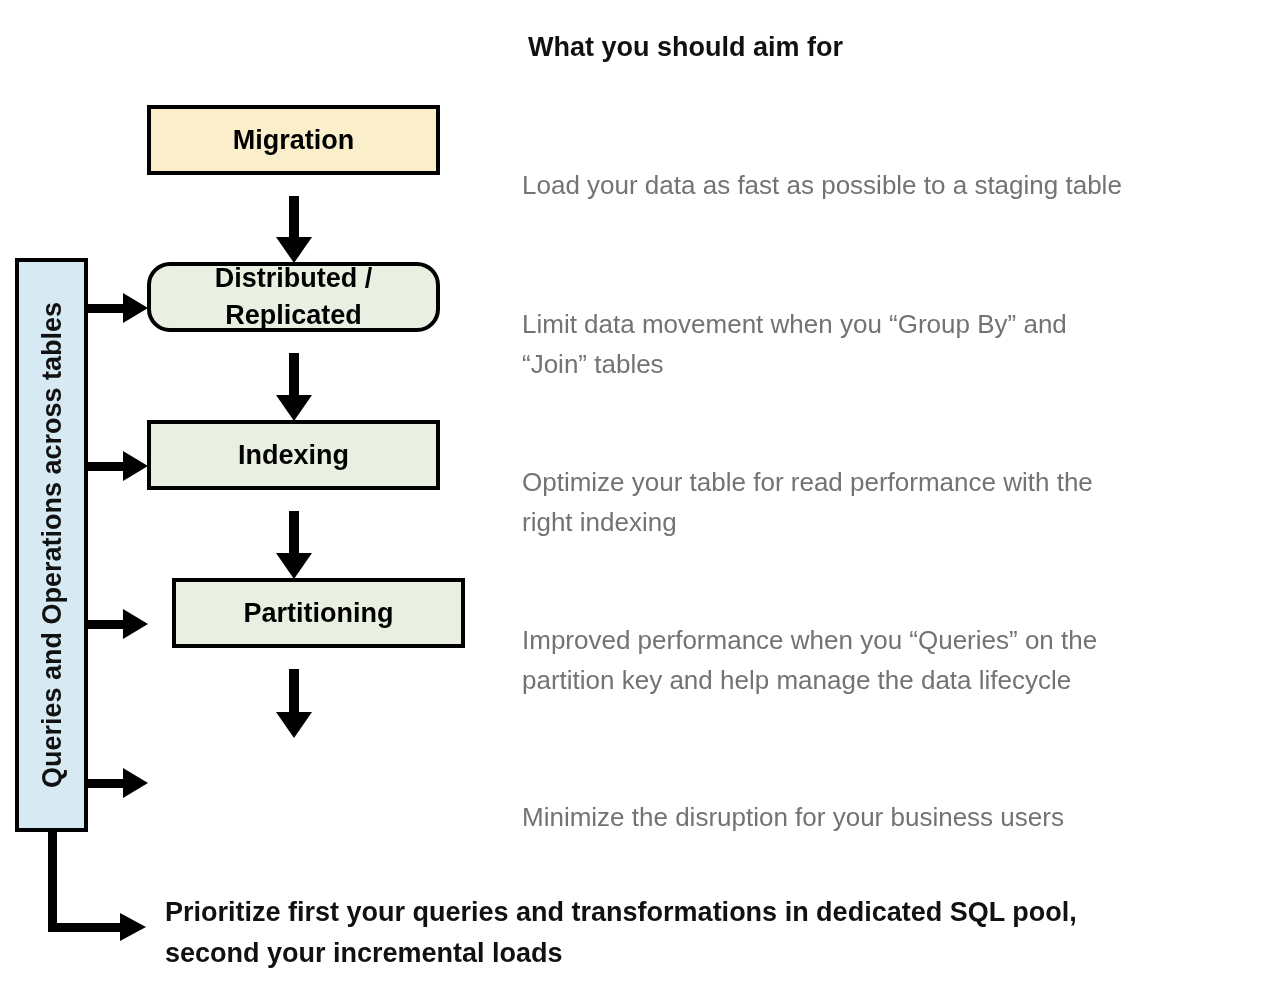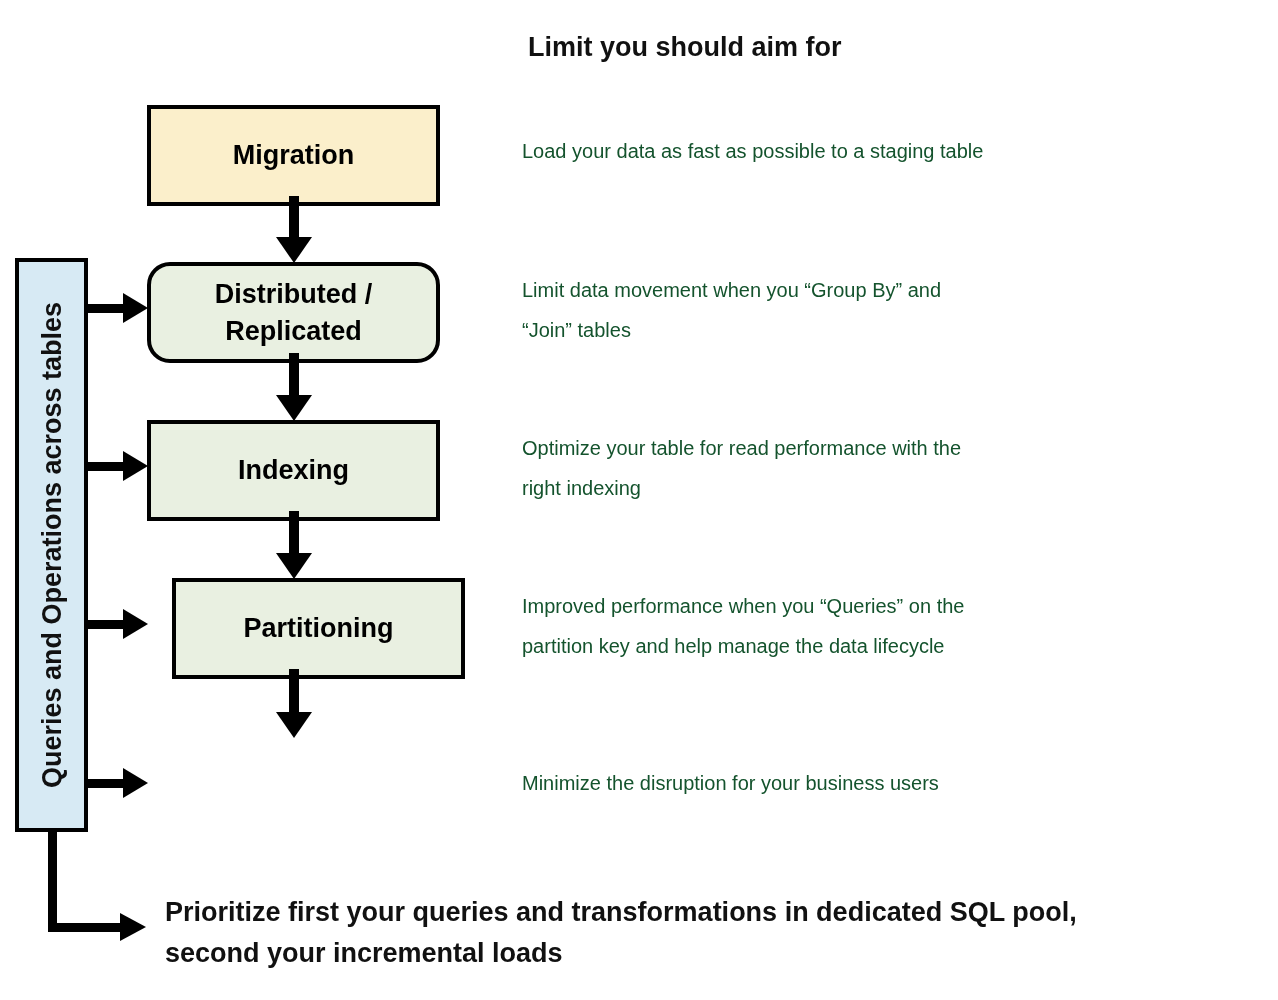--- a/index.html
+++ b/index.html
@@ -19,21 +19,21 @@
     font-size: 27px;
     font-weight: bold;
     color: #111;
     white-space: nowrap;
   }
   
   .flow-box {
     position: absolute;
     left: 147px;
     width: 293px;
-    height: 101px;
+    height: 70px;
     box-sizing: border-box;
     border: 4px solid #000;
     display: flex;
     align-items: center;
     justify-content: center;
     text-align: center;
     font-size: 27px;
     font-weight: bold;
     line-height: 37px;
     white-space: pre-line;
@@ -83,43 +83,44 @@
   .el-head {
     position: absolute; left: 72px; top: 85px; width: 0; height: 0;
     border-top: 14px solid transparent;
     border-bottom: 14px solid transparent;
     border-left: 26px solid #000;
   }
   
   .desc {
     position: absolute;
     left: 522px;
-    font-size: 20px;
+    font-size: 26px;
     line-height: 40px;
-    color: #14532d;
+    color: #737373;
     white-space: pre-line;
+    margin-top: 34px;
   }
   
   .footer-note {
     position: absolute;
     left: 165px;
     top: 892px;
     font-size: 27px;
     font-weight: bold;
     line-height: 41px;
     color: #111;
     white-space: pre-line;
   }
 </style>
 </head>
 <body>
 
 <div class="canvas">
 
-  <div class="title">Limit you should aim for</div>
+  <div class="title">What you should aim for</div>
 
   <div class="sidebar" style="background-color: rgb(215, 234, 244);">
     <span class="sidebar-label">Queries and Operations across tables</span>
   </div>
 
   <div class="flow-box" style="top: 105px; background-color: rgb(251, 239, 203);">Migration</div>
   <div class="flow-box" style="top: 262px; background-color: rgb(233, 240, 225); border-radius: 23px;">Distributed /
 Replicated</div>
   <div class="flow-box" style="top: 420px; background-color: rgb(233, 240, 225);">Indexing</div>
   <div class="flow-box" style="top: 578px; background-color: rgb(233, 240, 225); margin-left: 25px;">Partitioning</div>

